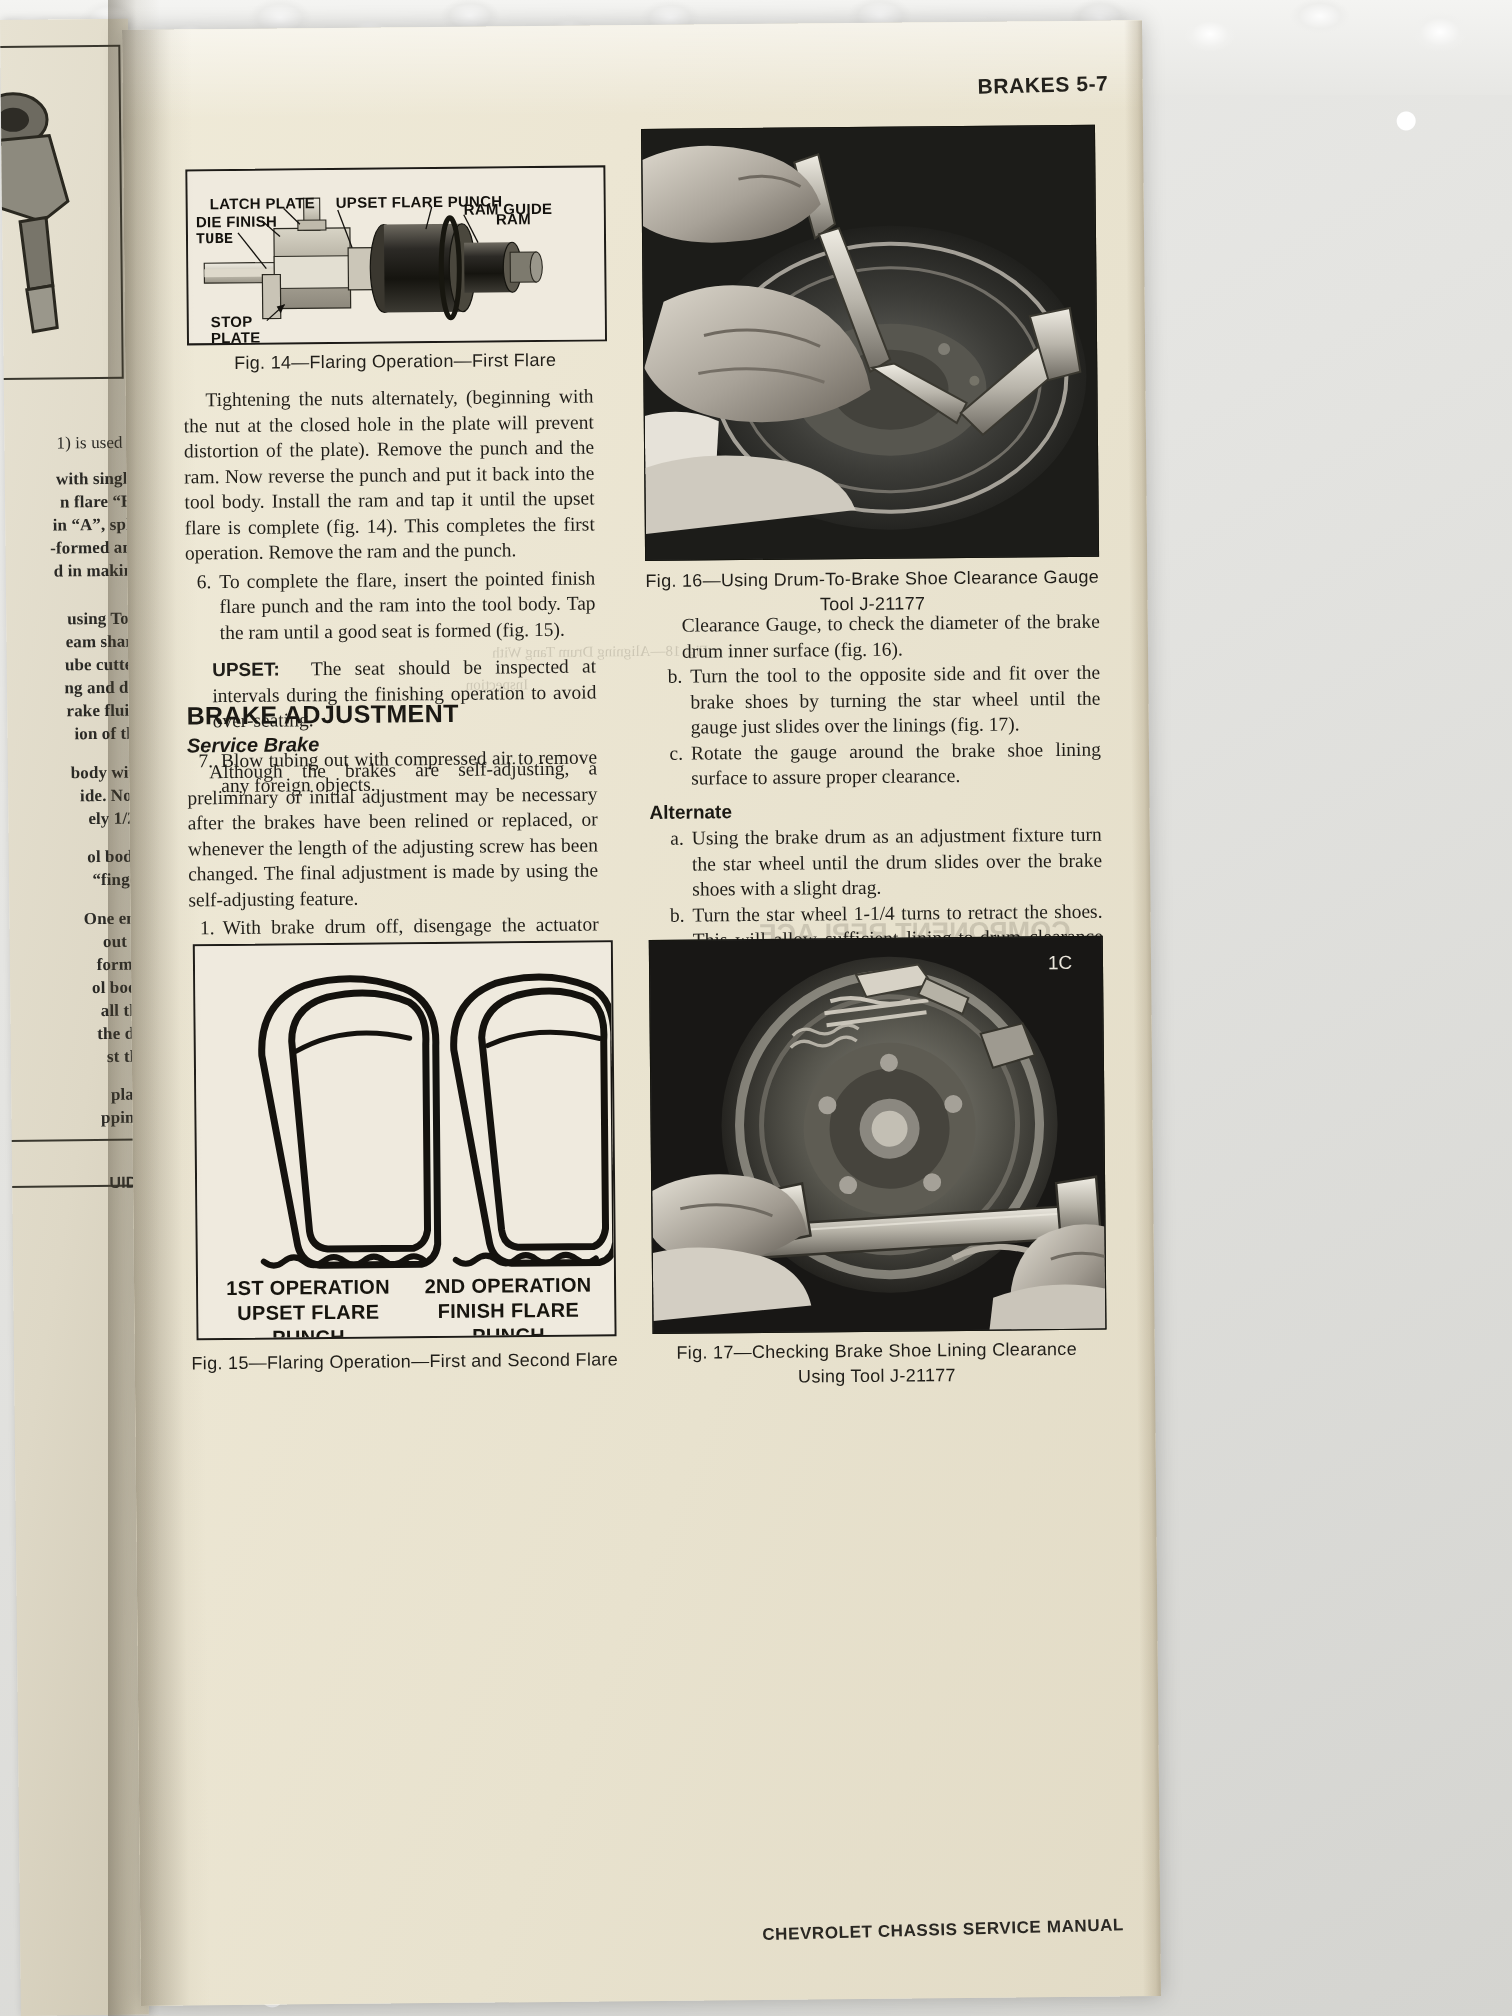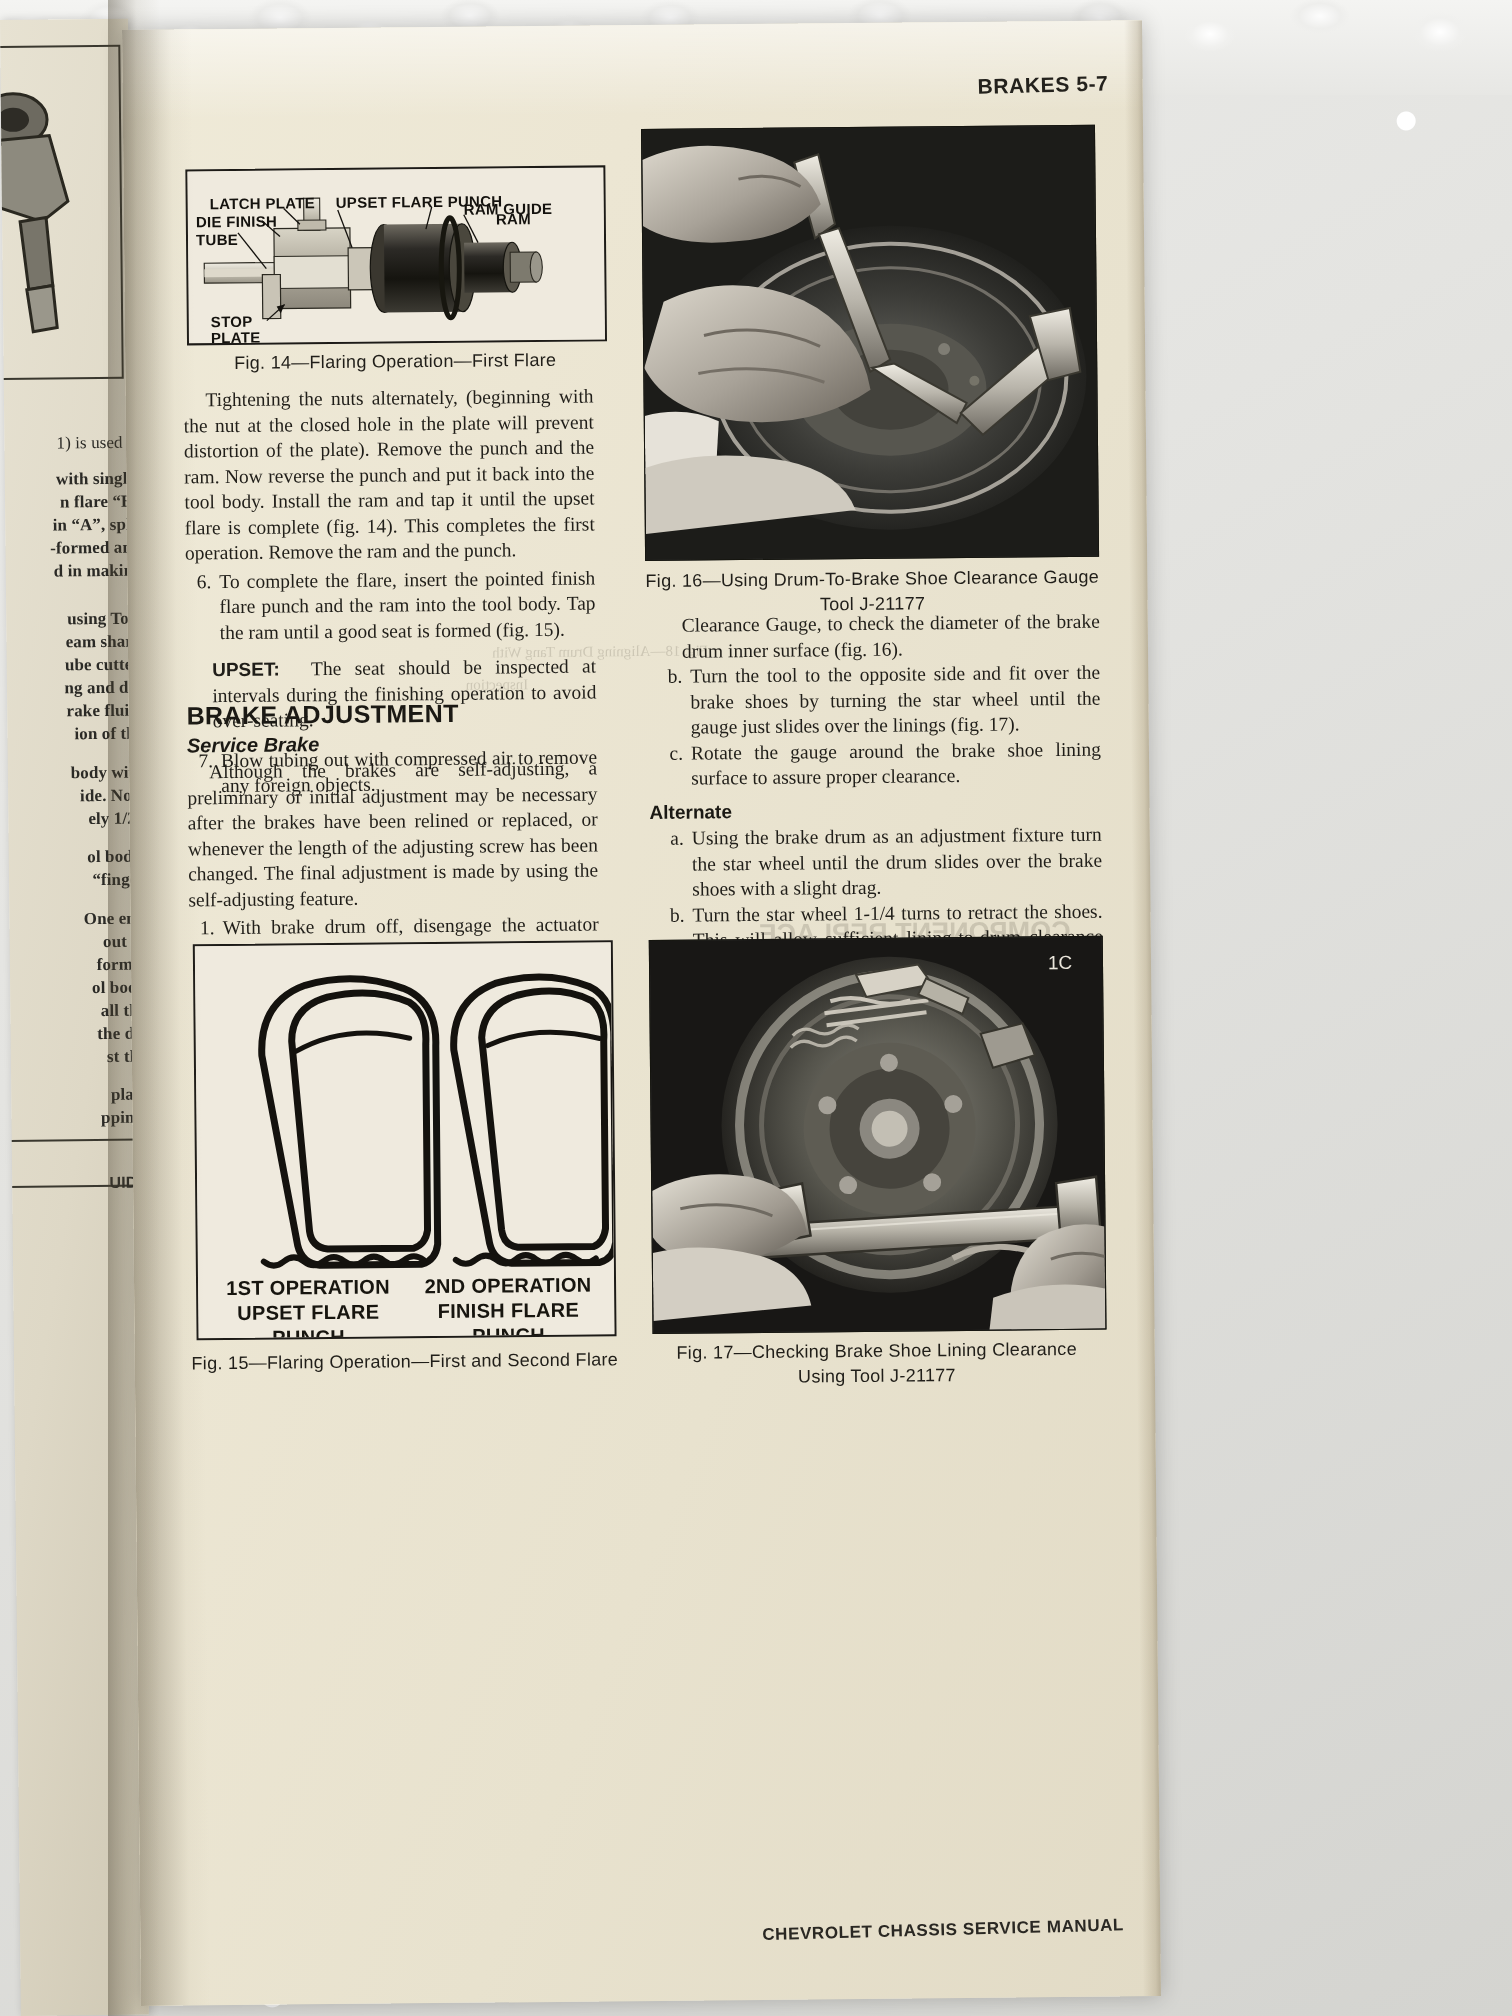--- a/index.html
+++ b/index.html
@@ -264,21 +264,21 @@
       <path d="M50 62 L78 98" stroke="#14120e" stroke-width="1.3" fill="none"></path>
       <path d="M150 40 L164 78" stroke="#14120e" stroke-width="1.3" fill="none"></path>
       <path d="M244 38 L238 60" stroke="#14120e" stroke-width="1.3" fill="none"></path>
       <path d="M276 46 L290 74" stroke="#14120e" stroke-width="1.3" fill="none"></path>
       <path d="M78 150 L96 134" stroke="#14120e" stroke-width="1.3" fill="none"></path>
       <polygon points="96,134 88,136 92,143" fill="#14120e"></polygon>
     </svg>
 
     <div class="lbl" style="left:22px;top:24px;">LATCH PLATE</div>
     <div class="lbl" style="left:8px;top:42px;">DIE FINISH</div>
-    <div class="lbl" style="left:8px;top:60px;">TUBE</div>
+    <div class="lbl" style="left:8px;top:60px;font-family:Liberation Mono, monospace;">TUBE</div>
     <div class="lbl" style="left:148px;top:24px;">UPSET FLARE PUNCH</div>
     <div class="lbl" style="left:276px;top:32px;">RAM GUIDE</div>
     <div class="lbl" style="left:308px;top:42px;">RAM</div>
     <div class="lbl" style="left:22px;top:142px;">STOP</div>
     <div class="lbl" style="left:22px;top:158px;">PLATE</div>
   </div>
 
   <div class="cap" style="position:absolute;left:62px;top:322px;width:416px;">Fig. 14—Flaring Operation—First Flare</div>
 
   <div class="photo" style="left:518px;top:104px;width:452px;height:430px;">

